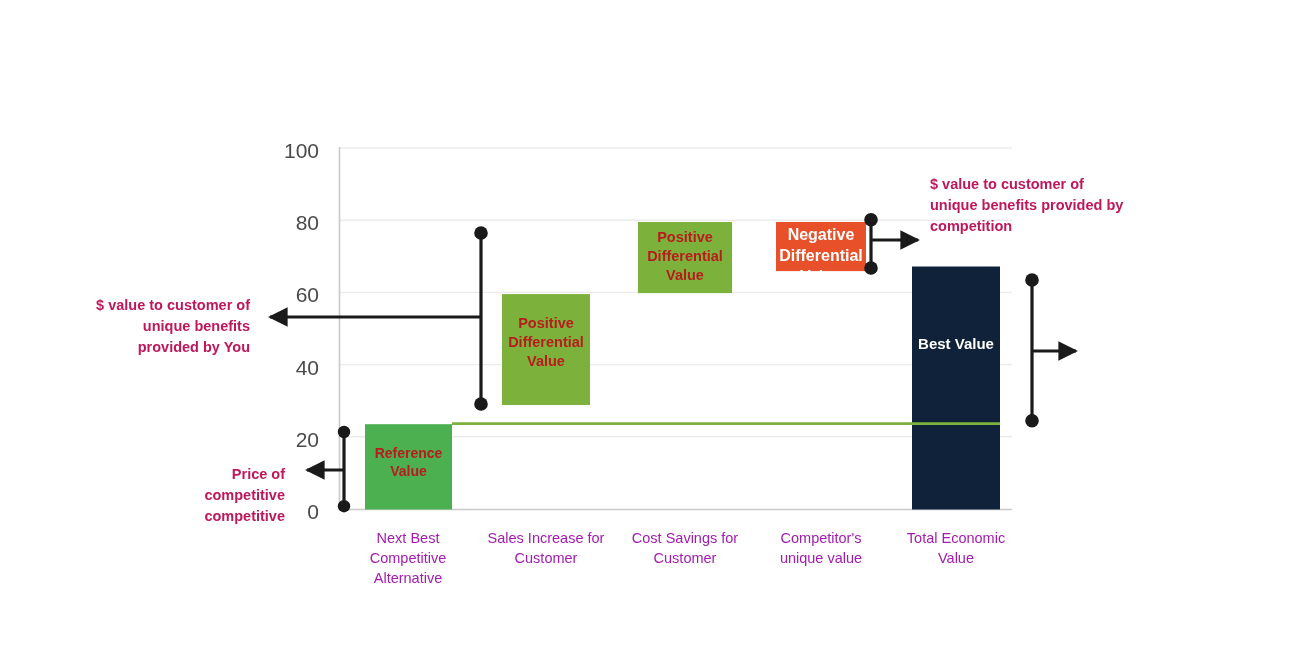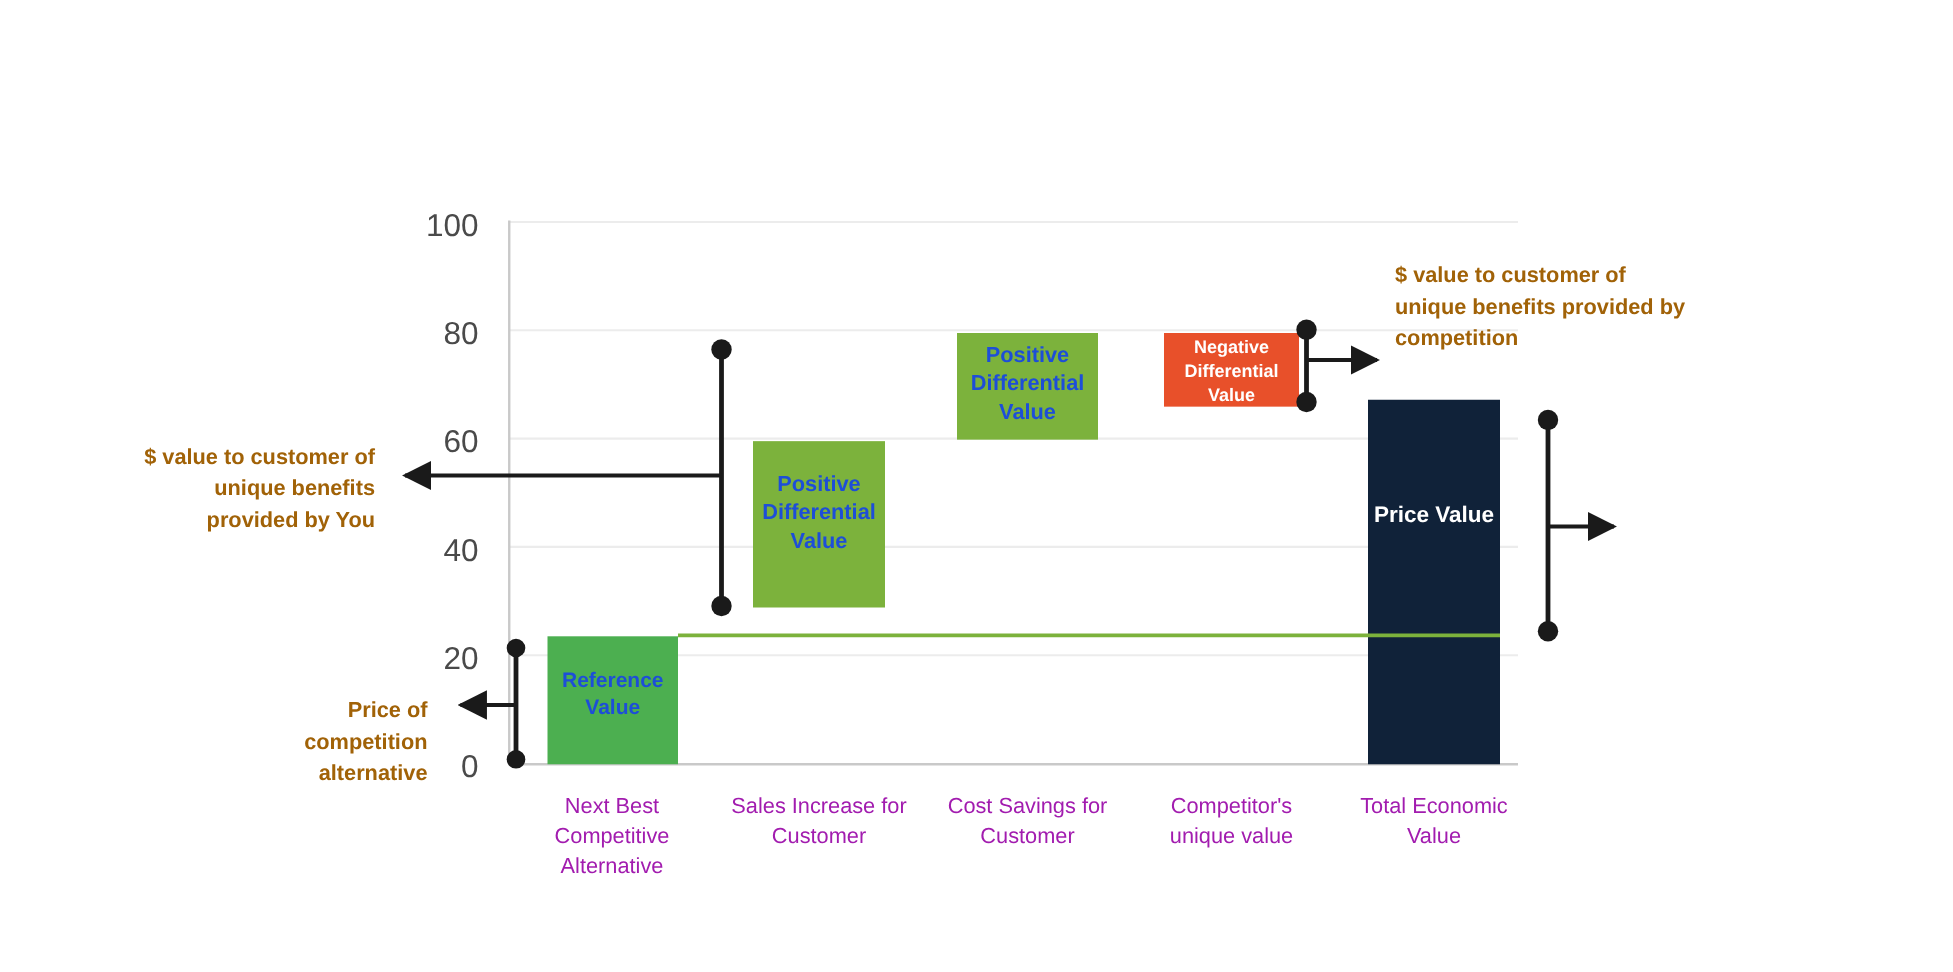--- a/index.html
+++ b/index.html
@@ -23,30 +23,30 @@
     position: absolute;
     left: 0;
     top: 0;
     width: 1302px;
     height: 648px;
   }
   .bar-label {
     position: absolute;
     text-align: center;
     font-weight: bold;
-    color: #1d4ed8;
+    color: #b91c1c;
     line-height: 1.32;
     pointer-events: none;
   }
   .bar-label.light { color: #ffffff; }
   .annot {
     position: absolute;
     font-weight: bold;
     font-size: 14.5px;
-    color: #a16207;
+    color: #be185d;
     line-height: 1.44;
   }
   .annot.right-align { text-align: right; margin-top: 20px; }
   .annot.left-align { text-align: left; }
   .tick-label {
     position: absolute;
     font-size: 21px;
     color: #4a4a4a;
     text-align: right;
     font-family: "Liberation Sans", sans-serif;
@@ -131,29 +131,29 @@
   <div class="tick-label" style="left:283px; top:139px; width:36px;">100</div>
   <div class="tick-label" style="left:283px; top:211px; width:36px;">80</div>
   <div class="tick-label" style="left:283px; top:283px; width:36px;">60</div>
   <div class="tick-label" style="left:283px; top:356px; width:36px;">40</div>
   <div class="tick-label" style="left:283px; top:428px; width:36px;">20</div>
   <div class="tick-label" style="left:283px; top:500px; width:36px;">0</div>
 
   <div class="bar-label" style="left:365px; top:444px; width:87px; font-size:14px;">Reference Value</div>
   <div class="bar-label" style="left:500px; top:314px; width:92px; font-size:14.5px;">Positive Differential Value</div>
   <div class="bar-label" style="left:636px; top:228px; width:98px; font-size:14.5px;">Positive Differential Value</div>
-  <div class="bar-label light" style="left:776px; top:224px; width:90px; font-size:12px;">Negative Differential Value</div>
-  <div class="bar-label light" style="left:908px; top:334px; width:96px; font-size:15px;">Price Value</div>
+  <div class="bar-label light" style="left:776px; top:224px; width:90px; font-size:16px;">Negative Differential Value</div>
+  <div class="bar-label light" style="left:908px; top:334px; width:96px; font-size:15px;">Best Value</div>
 
   <div class="cat-label" style="left:348px; top:528px; width:120px;">Next Best Competitive Alternative</div>
   <div class="cat-label" style="left:478px; top:528px; width:136px;">Sales Increase for Customer</div>
   <div class="cat-label" style="left:618px; top:528px; width:134px;">Cost Savings for Customer</div>
   <div class="cat-label" style="left:760px; top:528px; width:122px;">Competitor's unique value</div>
   <div class="cat-label" style="left:896px; top:528px; width:120px;">Total Economic Value</div>
 
   <div class="annot right-align" style="left:85px; top:275px; width:165px;">$ value to customer of unique benefits provided by You</div>
 
-  <div class="annot right-align" style="left:165px; top:444px; width:120px;">Price of competition alternative</div>
+  <div class="annot right-align" style="left:165px; top:444px; width:120px;">Price of competitive competitive</div>
 
   <div class="annot left-align" style="left:930px; top:174px; width:195px;">$ value to customer of unique benefits provided by competition</div>
 
 
 </div>
 
 </body></html>

